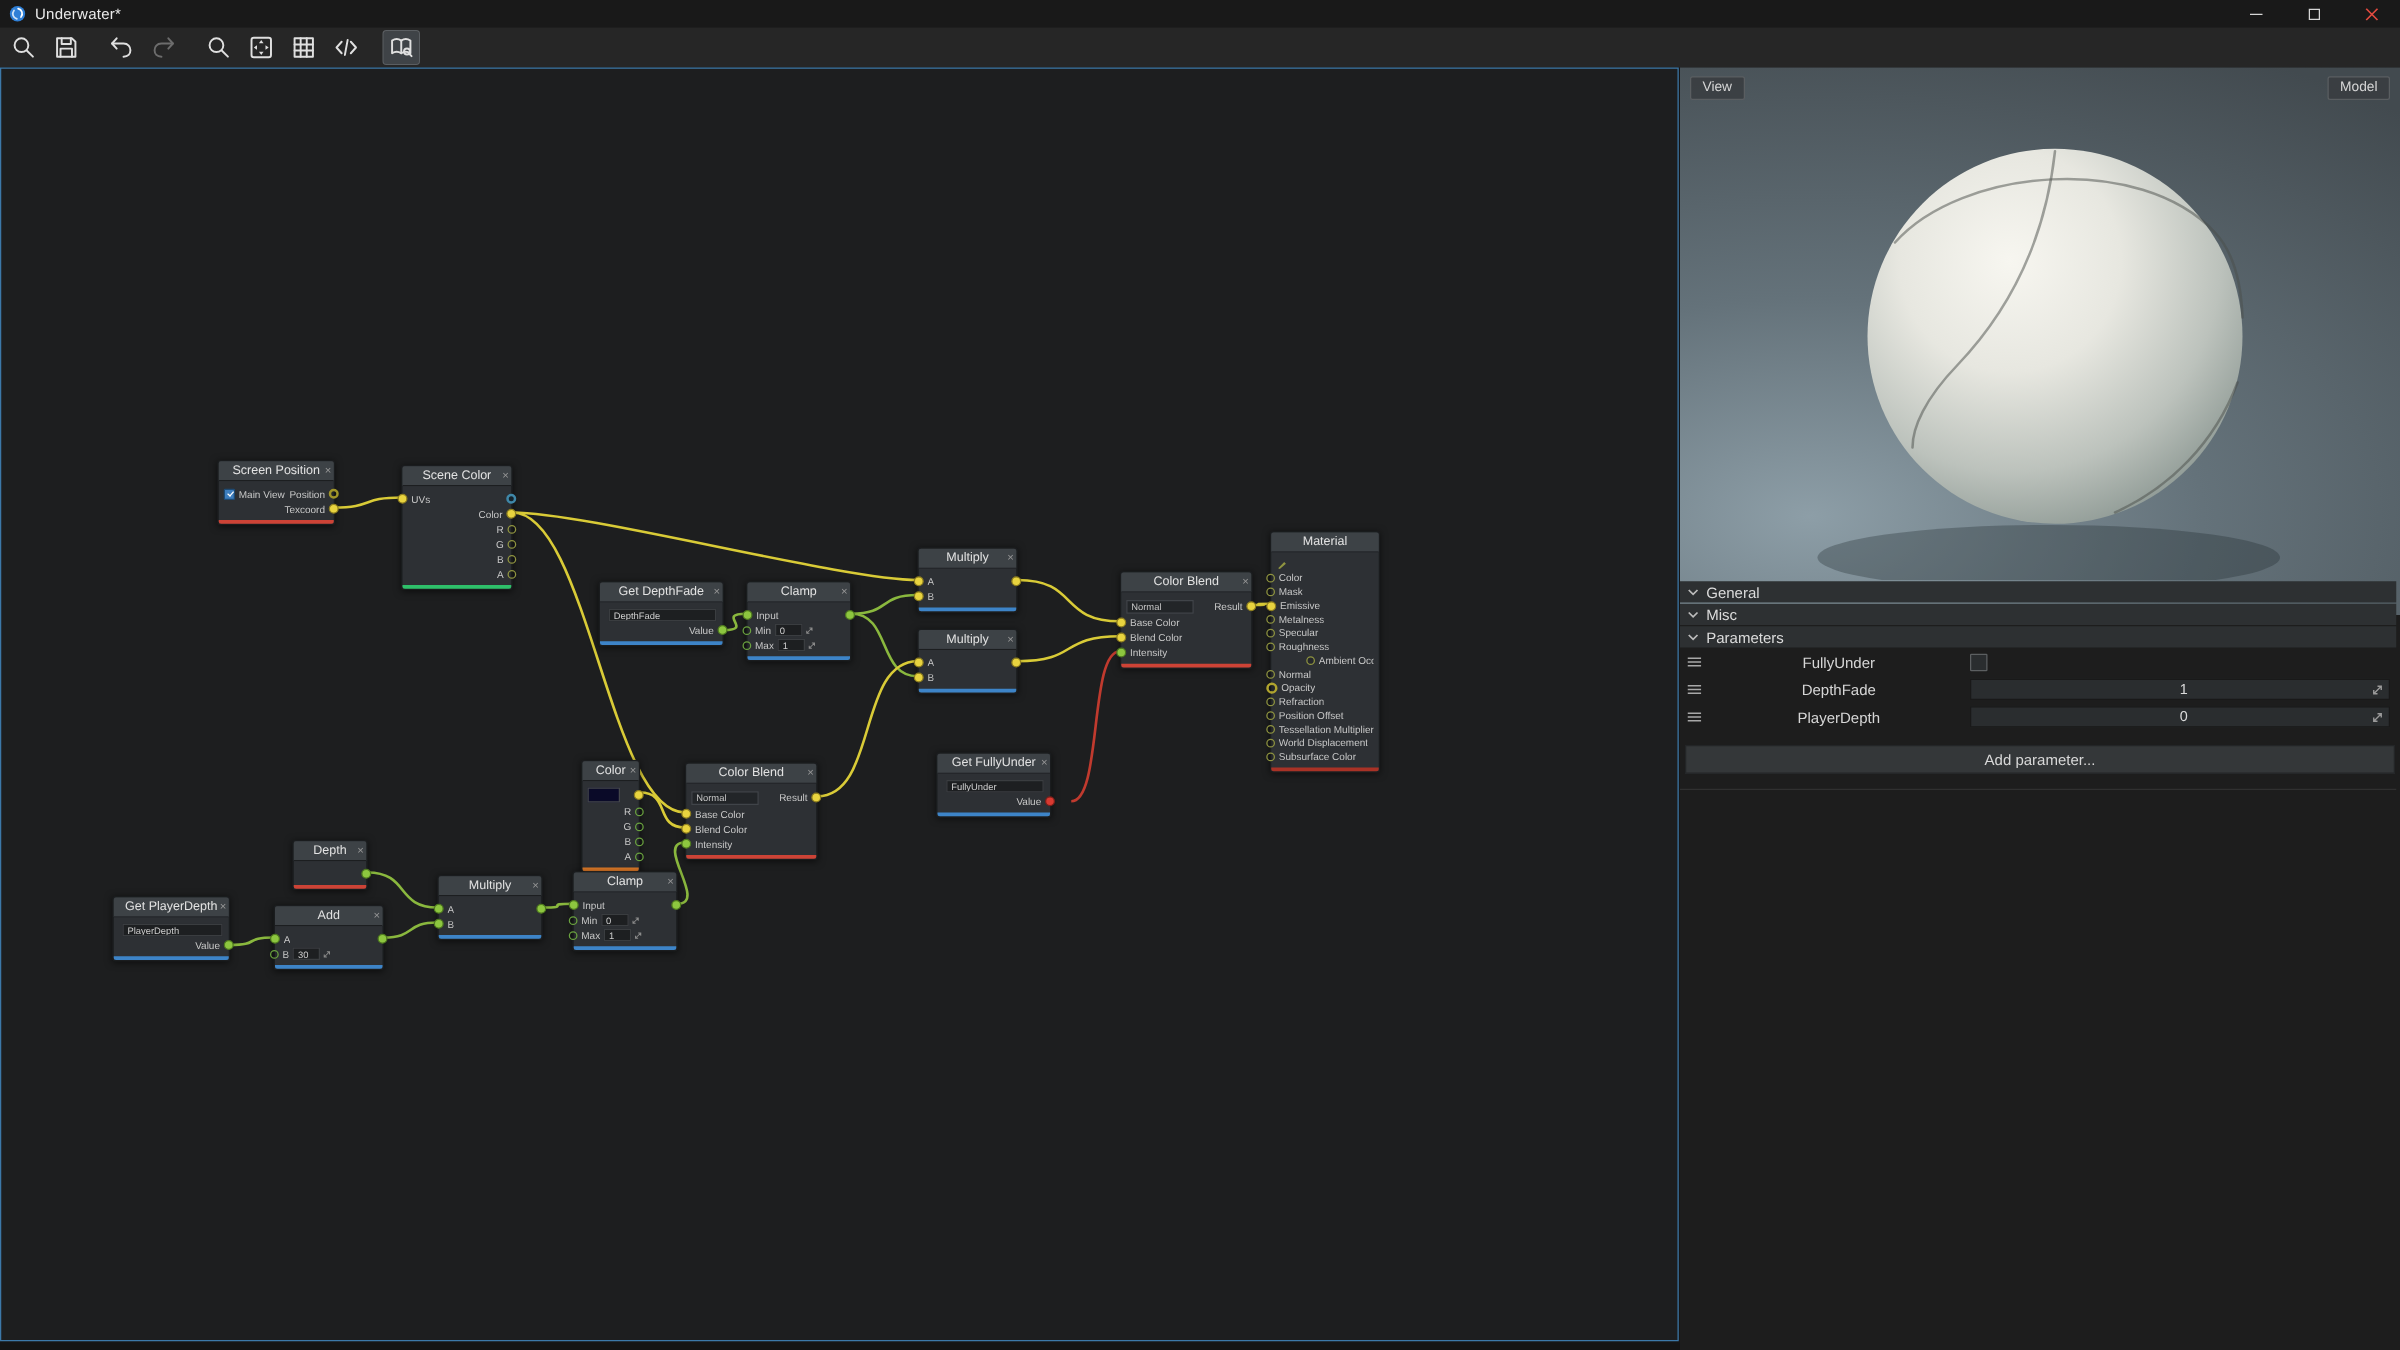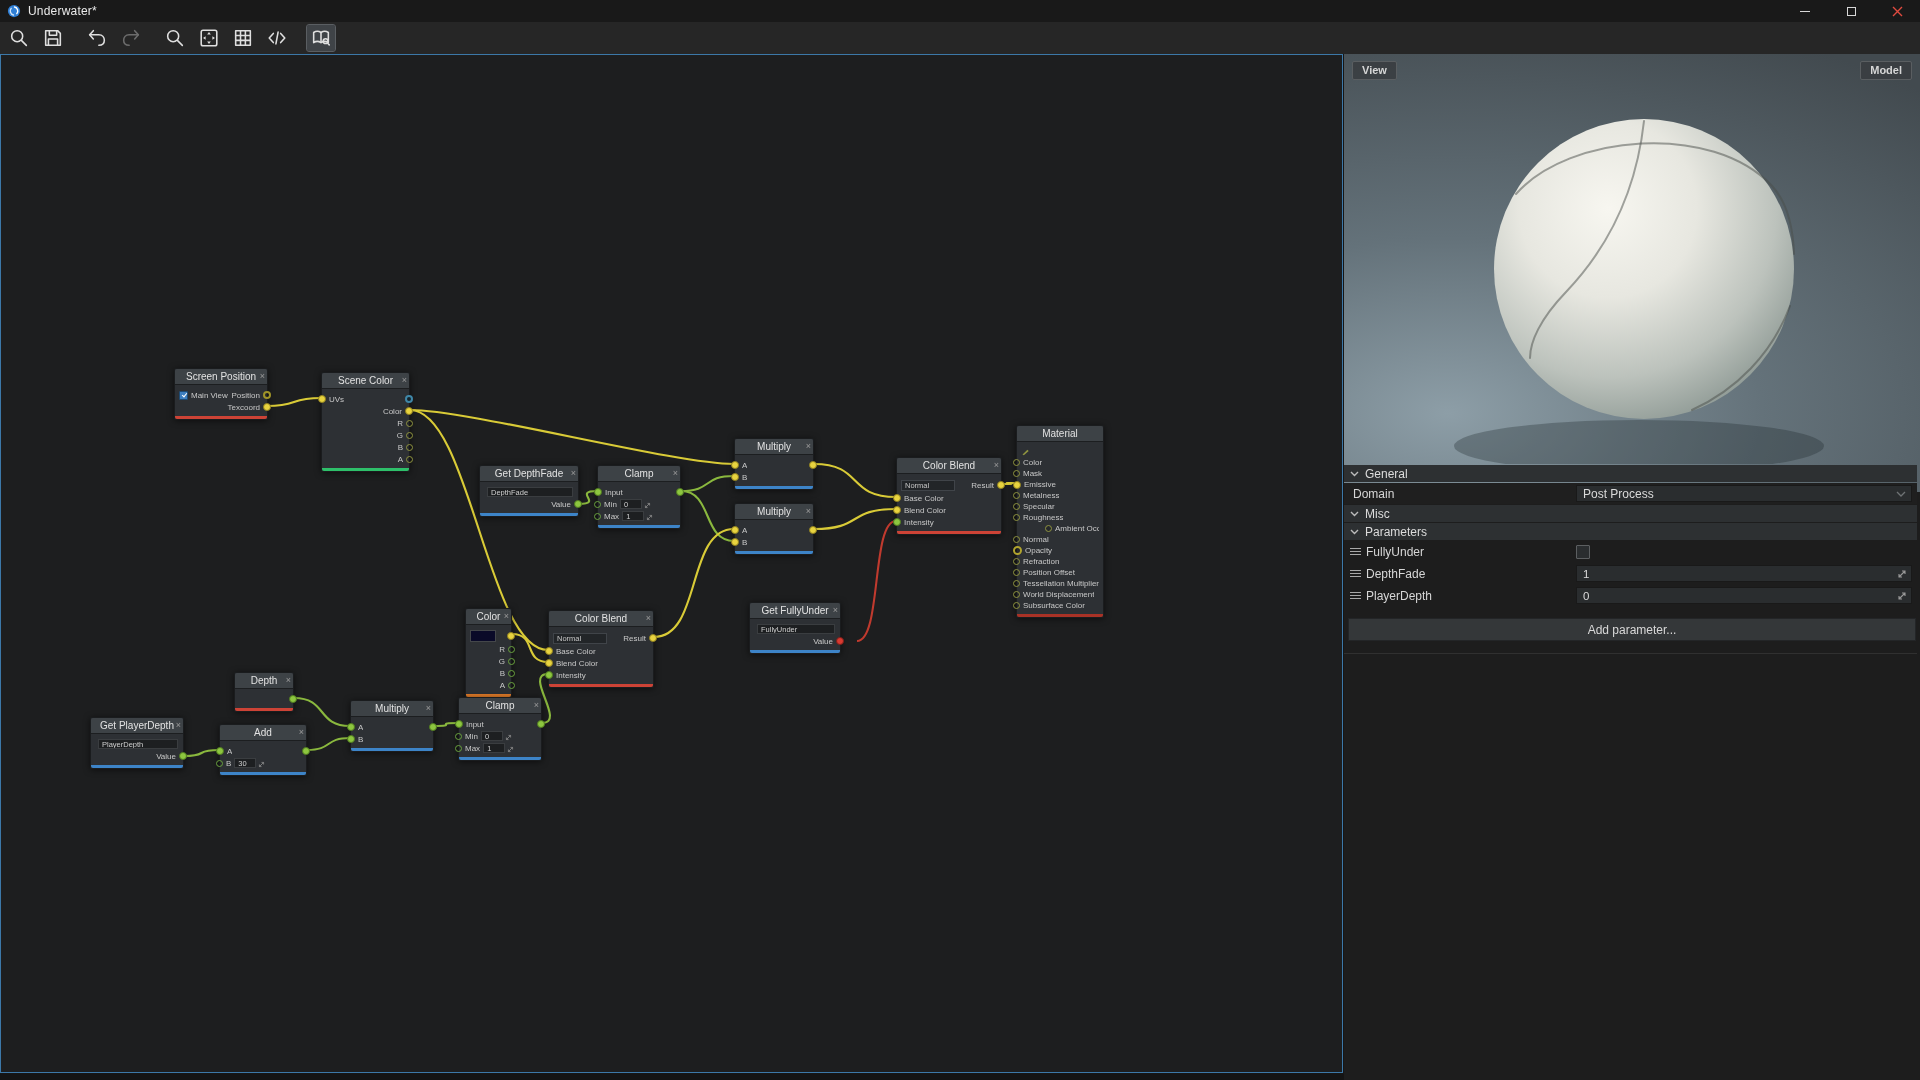--- a/index.html
+++ b/index.html
@@ -65,26 +65,26 @@
   .n-check::after { content:""; position:absolute; left:2px; top:1px; width:4px; height:2px;
                     border-left:1.5px solid #fff; border-bottom:1.5px solid #fff; transform:rotate(-50deg); }
   .n-swatch { width:26px; height:12px; background:#0a0a28; border:1px solid #44474a; }
   .n-dd { background:#222528; border:1px solid #404449; color:#c6c6c6; font-size:7.5px; height:11px;
           line-height:10px; padding:0 3px; width:54px; white-space:nowrap; overflow:hidden; }
   .n-exp { margin-left:2px; flex:none; }
 
   
   .panel { position:absolute; left:1344px; top:54px; width:576px; height:1026px; background:#1d1d1d; }
   .preview { position:absolute; left:0; top:0; width:576px; height:438px; overflow:hidden;
-             background:radial-gradient(130% 95% at 18% 82%, #8d9ea7 0%, #64727a 42%, #424a4f 100%);font-weight:bold; }
+             background:radial-gradient(130% 95% at 18% 82%, #8d9ea7 0%, #64727a 42%, #424a4f 100%); }
   .pv-btn { position:absolute; top:7px; background:rgba(56,60,63,.85); border:1px solid #5a5e61;
             color:#d6d6d6; font-size:11px; padding:2px 9px 3px; border-radius:2px; }
   .pv-view { left:8px; } .pv-model { right:8px; }
 
-  .inspector { position:absolute; left:0; top:411px; width:573px; }
+  .inspector { position:absolute; left:0; top:411px; width:573px;text-align:center; }
   .sect-hdr { height:17px; background:#2d3032; display:flex; align-items:center; gap:6px;
               padding-left:6px; color:#dcdcdc; font-size:12px; margin-bottom:1px; }
   .prop-row { height:21px; display:flex; align-items:center; margin-bottom:1px; background:#1f1f1f; }
   .prop-label { width:232px; padding-left:9px; color:#d6d6d6; font-size:12px; }
   .dropdown { flex:1; margin-right:5px; height:17px; background:#2a2d2f; border:1px solid #191919;
               display:flex; align-items:center; color:#dadada; font-size:12px; padding-left:6px; }
   .dd-caret { margin-left:auto; margin-right:5px; }
   .param-row { height:21px; display:flex; align-items:center; margin-bottom:1px; }
   .grip { width:22px; display:flex; justify-content:center; }
   .param-label { width:210px; color:#d6d6d6; font-size:12px; }
@@ -646,29 +646,20 @@
     <div class="pv-btn pv-model">Model</div>
   </div>
 
   <div class="inspector">
     <div class="sect-hdr">
       <svg width="9" height="6">
           <path d="M1 1 L4.5 4.5 L8 1" stroke="#bbb" stroke-width="1.4" fill="none"></path>
         </svg>
       <span>General</span>
     </div>
-    <div class="prop-row">
-      <div class="prop-label">Domain</div>
-      <div class="dropdown">
-        <span>Post Process</span>
-        <svg class="dd-caret" width="10" height="6">
-            <path d="M1 1 L5 5 L9 1" stroke="#6f7375" stroke-width="1.3" fill="none"></path>
-          </svg>
-      </div>
-    </div>
 
     <div class="sect-hdr">
       <svg width="9" height="6">
           <path d="M1 1 L4.5 4.5 L8 1" stroke="#bbb" stroke-width="1.4" fill="none"></path>
         </svg>
       <span>Misc</span>
     </div>
 
     <div class="sect-hdr">
       <svg width="9" height="6">

